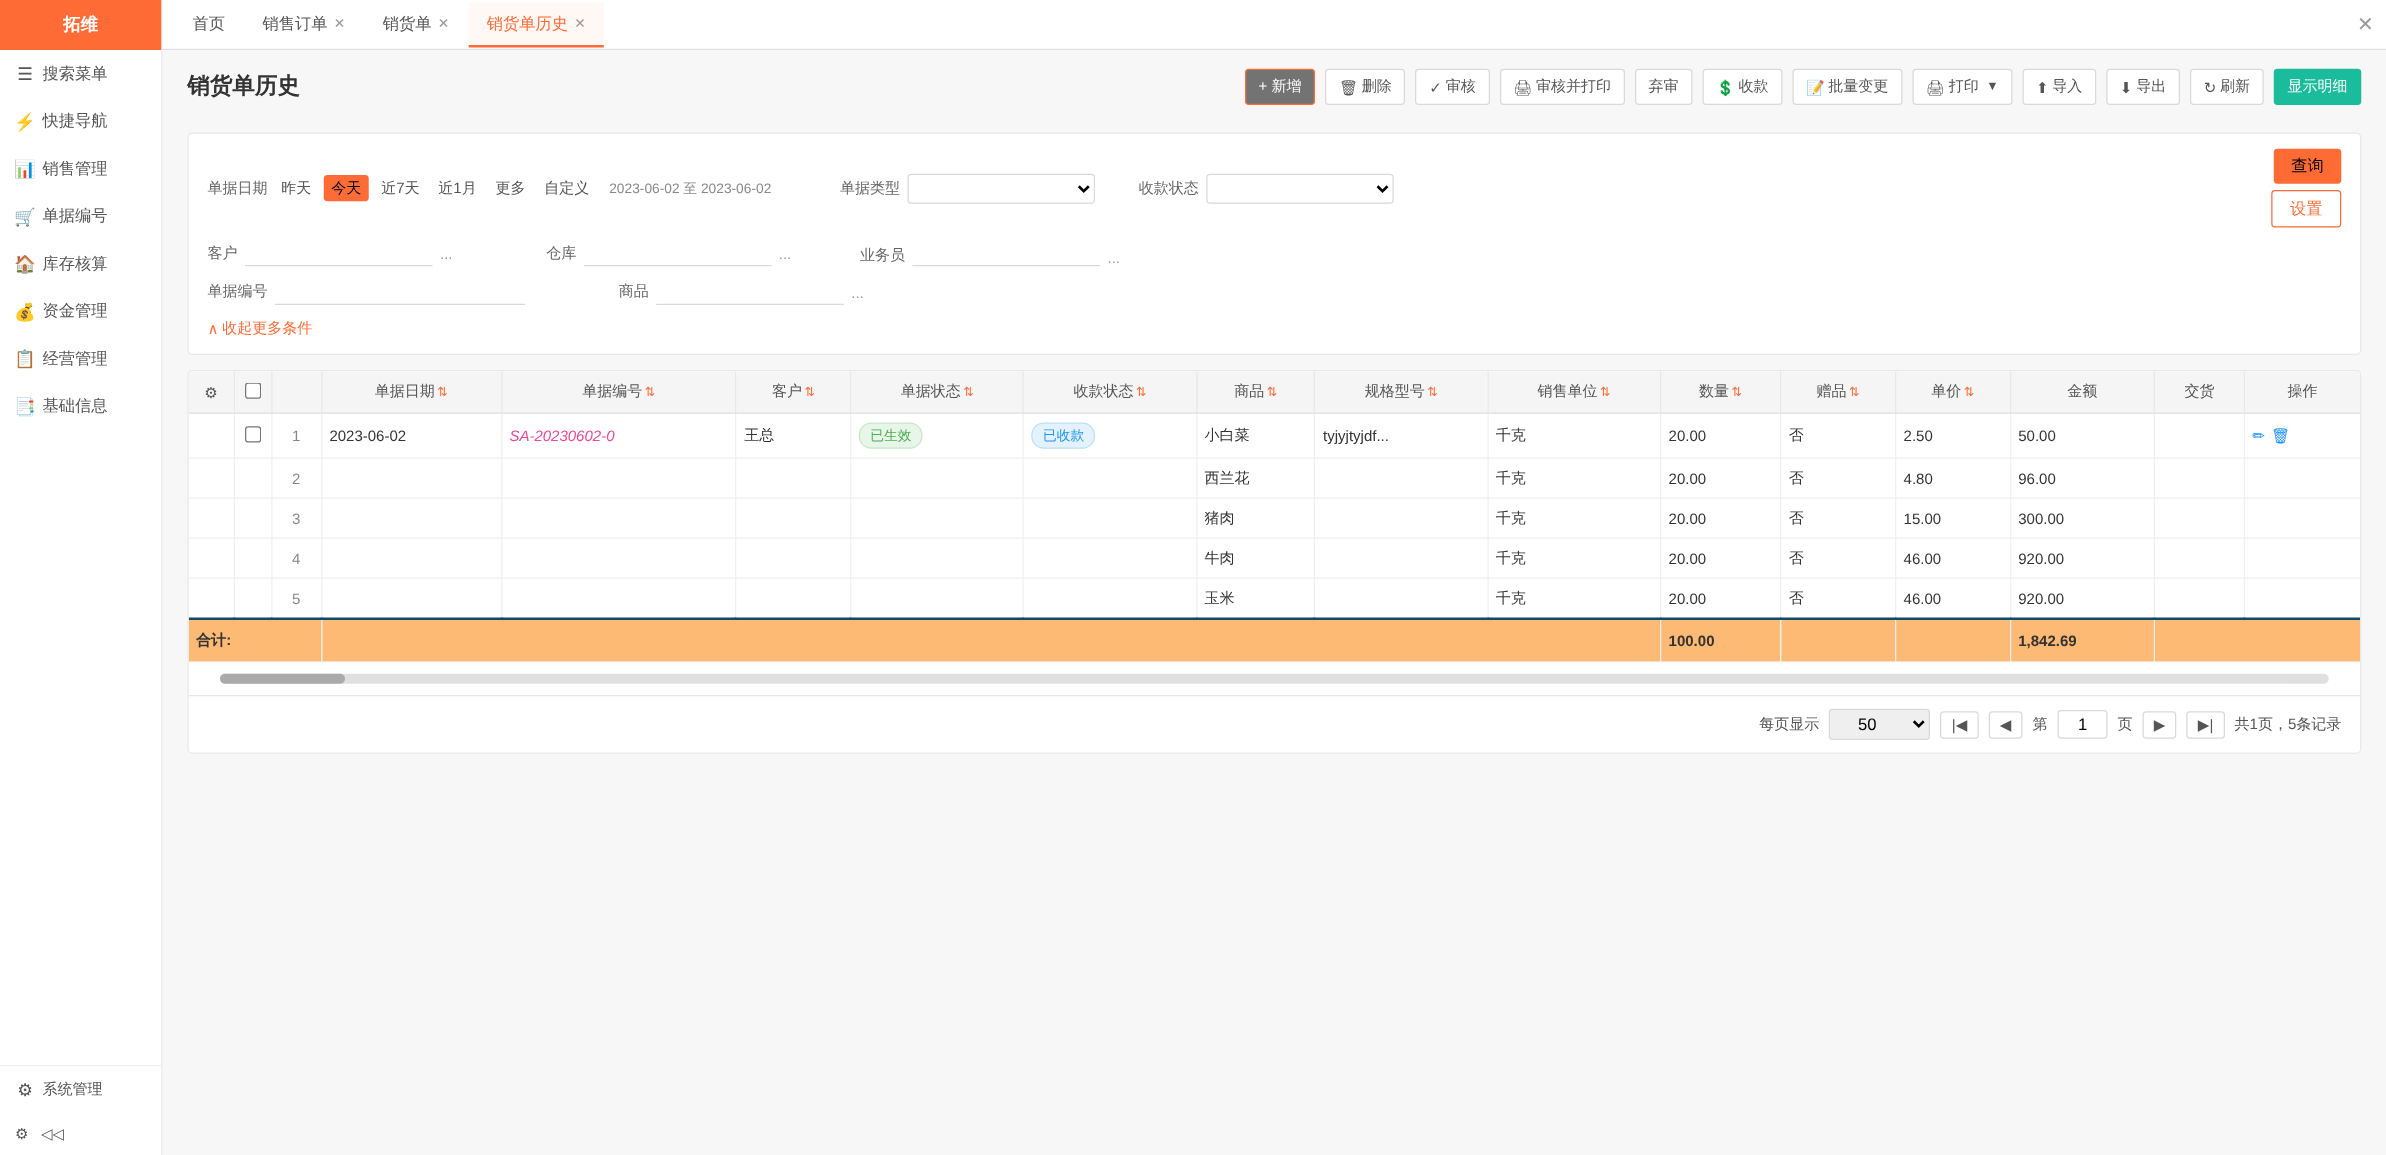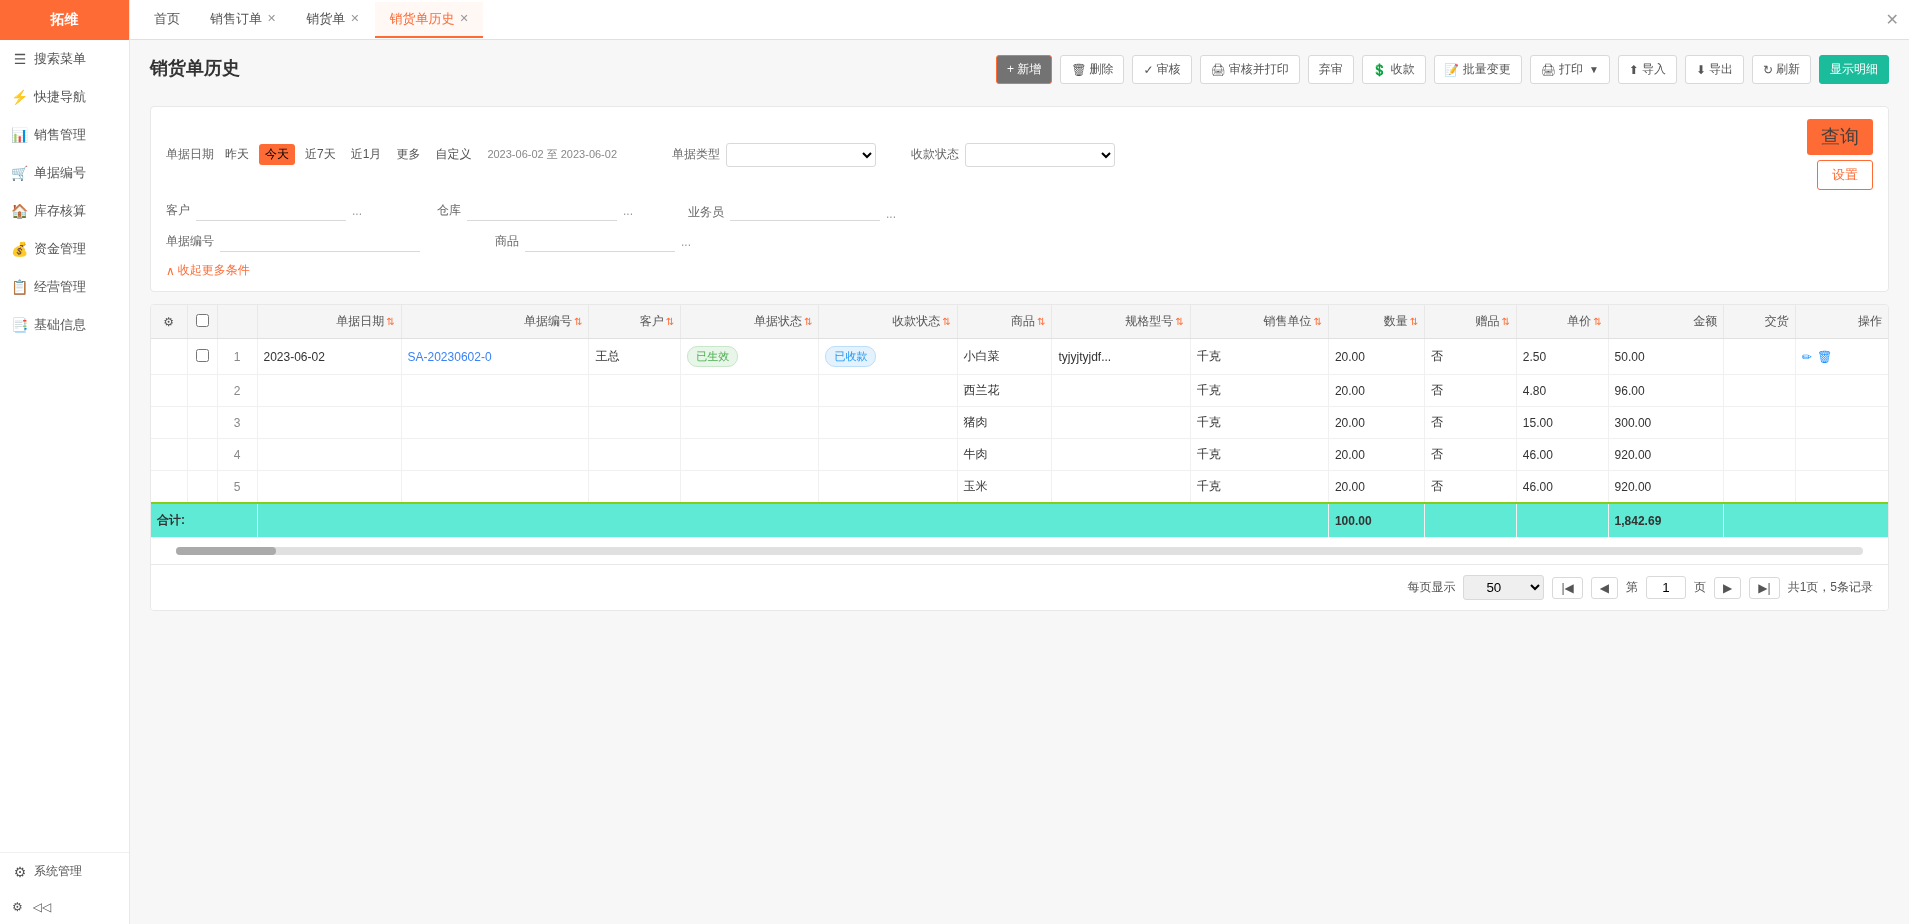--- a/index.html
+++ b/index.html
@@ -43,49 +43,49 @@
     .date-tabs { display: flex; gap: 5px; align-items: center; }
     .date-tab { font-size: 12px; color: #555; cursor: pointer; padding: 2px 5px; }
     .date-tab.active { color: #000000; background: #ff6b35; border-radius: 3px; padding: 2px 6px; }
     .date-range { font-size: 11px; color: #888; margin-left: 5px; }
     .more-conditions { color: #ff6b35; font-size: 12px; cursor: pointer; display: flex; align-items: center; gap: 3px; margin-top: 5px; }
     .dotdot { color: #999; font-size: 12px; cursor: pointer; }
 
     
     .table-container { background: white; border: 1px solid #e8e8e8; border-radius: 4px; overflow: hidden; }
     .data-table { width: 100%; border-collapse: collapse; font-size: 12px; }
-    .data-table th { background: #f5f5f5; padding: 8px 6px; text-align: right; color: #555; font-weight: 500; border-bottom: 1px solid #e0e0e0; border-right: 1px solid #e8e8e8; white-space: nowrap; }
+    .data-table th { background: #f5f5f5; padding: 8px 6px; text-align: center; color: #555; font-weight: 500; border-bottom: 1px solid #e0e0e0; border-right: 1px solid #e8e8e8; white-space: nowrap; }
     .data-table th:last-child { border-right: none; }
     .data-table td { padding: 7px 6px; border-bottom: 1px solid #f0f0f0; border-right: 1px solid #f0f0f0; color: #333; }
     .data-table td:last-child { border-right: none; }
     .data-table .col-num { width: 40px; text-align: center; color: #888; }
     .data-table .col-checkbox { width: 30px; text-align: center; }
     .data-table .col-settings { width: 36px; text-align: center; }
     .sort-icon { color: #ff6b35; font-size: 10px; margin-left: 2px; }
     .status-badge { display: inline-block; padding: 2px 8px; border-radius: 10px; font-size: 11px; }
     .status-active { background: #e8f5e9; color: #4caf50; border: 1px solid #c8e6c9; }
     .status-paid { background: #e3f2fd; color: #2196f3; border: 1px solid #bbdefb; }
-    .link-text { color: #3b82f6; cursor: pointer; }
+    .link-text { color: #ec4899; cursor: pointer; font-style: italic; }
     .action-btn { color: #1890ff; cursor: pointer; font-size: 12px; margin-right: 5px; }
 
     
-    .summary-row { background: #5eead4; border-top: 2px solid #84cc16; }
+    .summary-row { background: #fdba74; border-top: 2px solid #0c4a6e; }
     .summary-row td { font-weight: bold; color: #333; padding: 8px 6px; }
 
     
     .pagination { display: flex; align-items: center; justify-content: flex-end; padding: 10px 15px; gap: 8px; font-size: 12px; color: #555; background: white; border-top: 1px solid #e8e8e8; }
     .page-btn { border: 1px solid #d9d9d9; background: white; padding: 3px 8px; cursor: pointer; border-radius: 3px; font-size: 12px; color: #555; }
     .page-input { width: 40px; border: 1px solid #d9d9d9; text-align: center; padding: 3px; border-radius: 3px; }
     .page-select { border: 1px solid #d9d9d9; border-radius: 3px; padding: 3px 18px; }
 
     
     .table-scroll { overflow-x: auto; }
     .h-scrollbar { height: 8px; background: #e0e0e0; border-radius: 4px; margin: 5px 15px; position: relative; }
     .h-scrollbar-thumb { width: 100px; height: 8px; background: #aaa; border-radius: 4px; cursor: pointer; }
-    .query-btn { background: #ff6b35; color: #404040; border: none; border-radius: 3px; padding: 5px 14px; cursor: pointer; font-size: 19px; }
+    .query-btn { background: #ff6b35; color: #000000; border: none; border-radius: 3px; padding: 5px 14px; cursor: pointer; font-size: 13px; }
     .settings-btn { background: white; color: #ff6b35; border: 1px solid #ff6b35; border-radius: 3px; padding: 5px 14px; cursor: pointer; font-size: 13px; }
 
     .dropdown-arrow { font-size: 10px; margin-left: 3px; }
   </style>
 </head>
 <body>
 
 <div class="sidebar">
   <div class="sidebar-logo">拓维</div>
 

